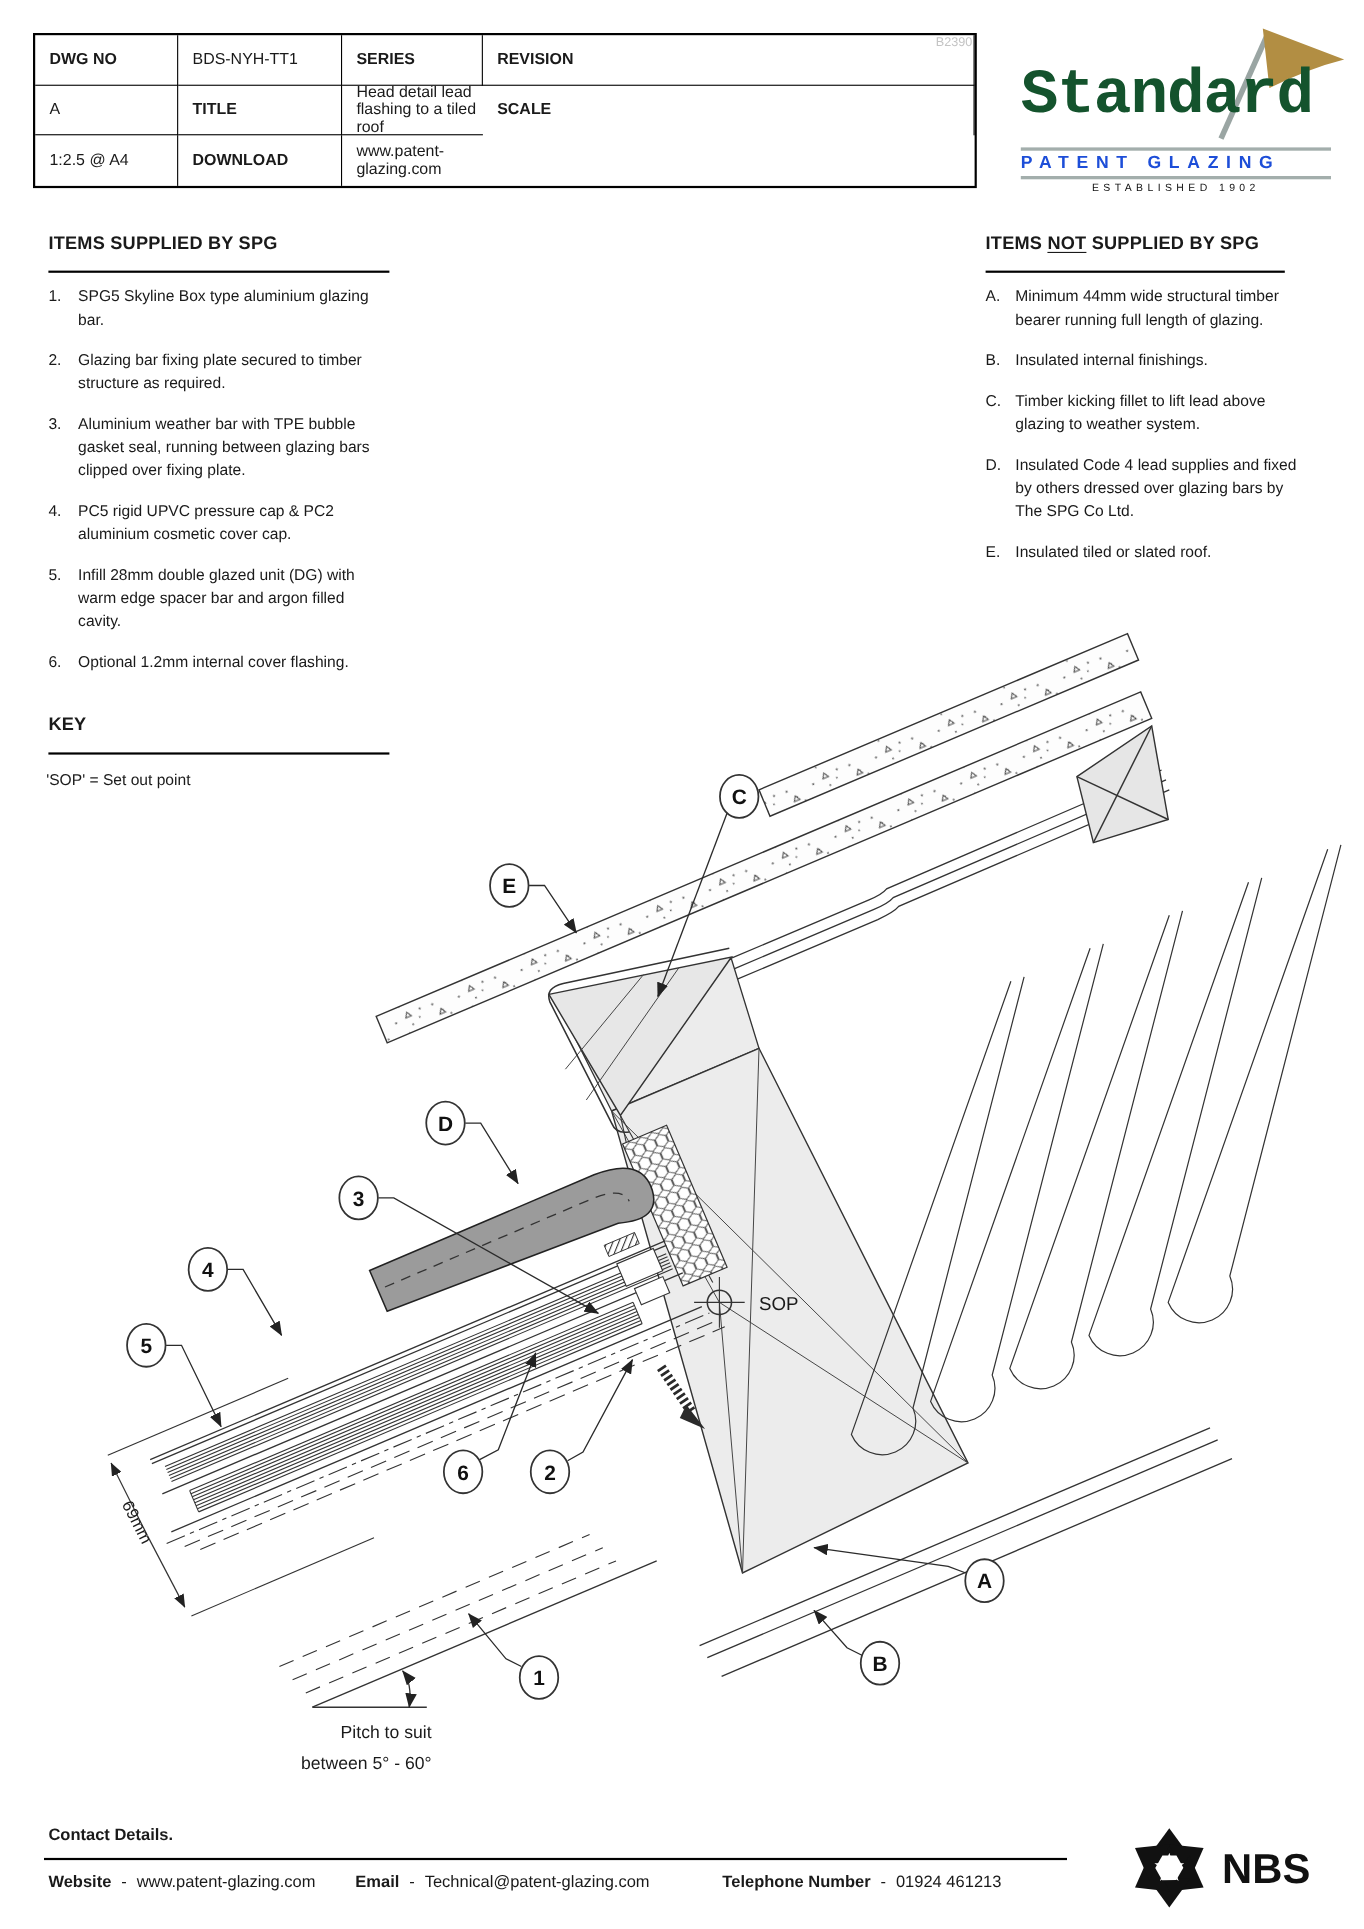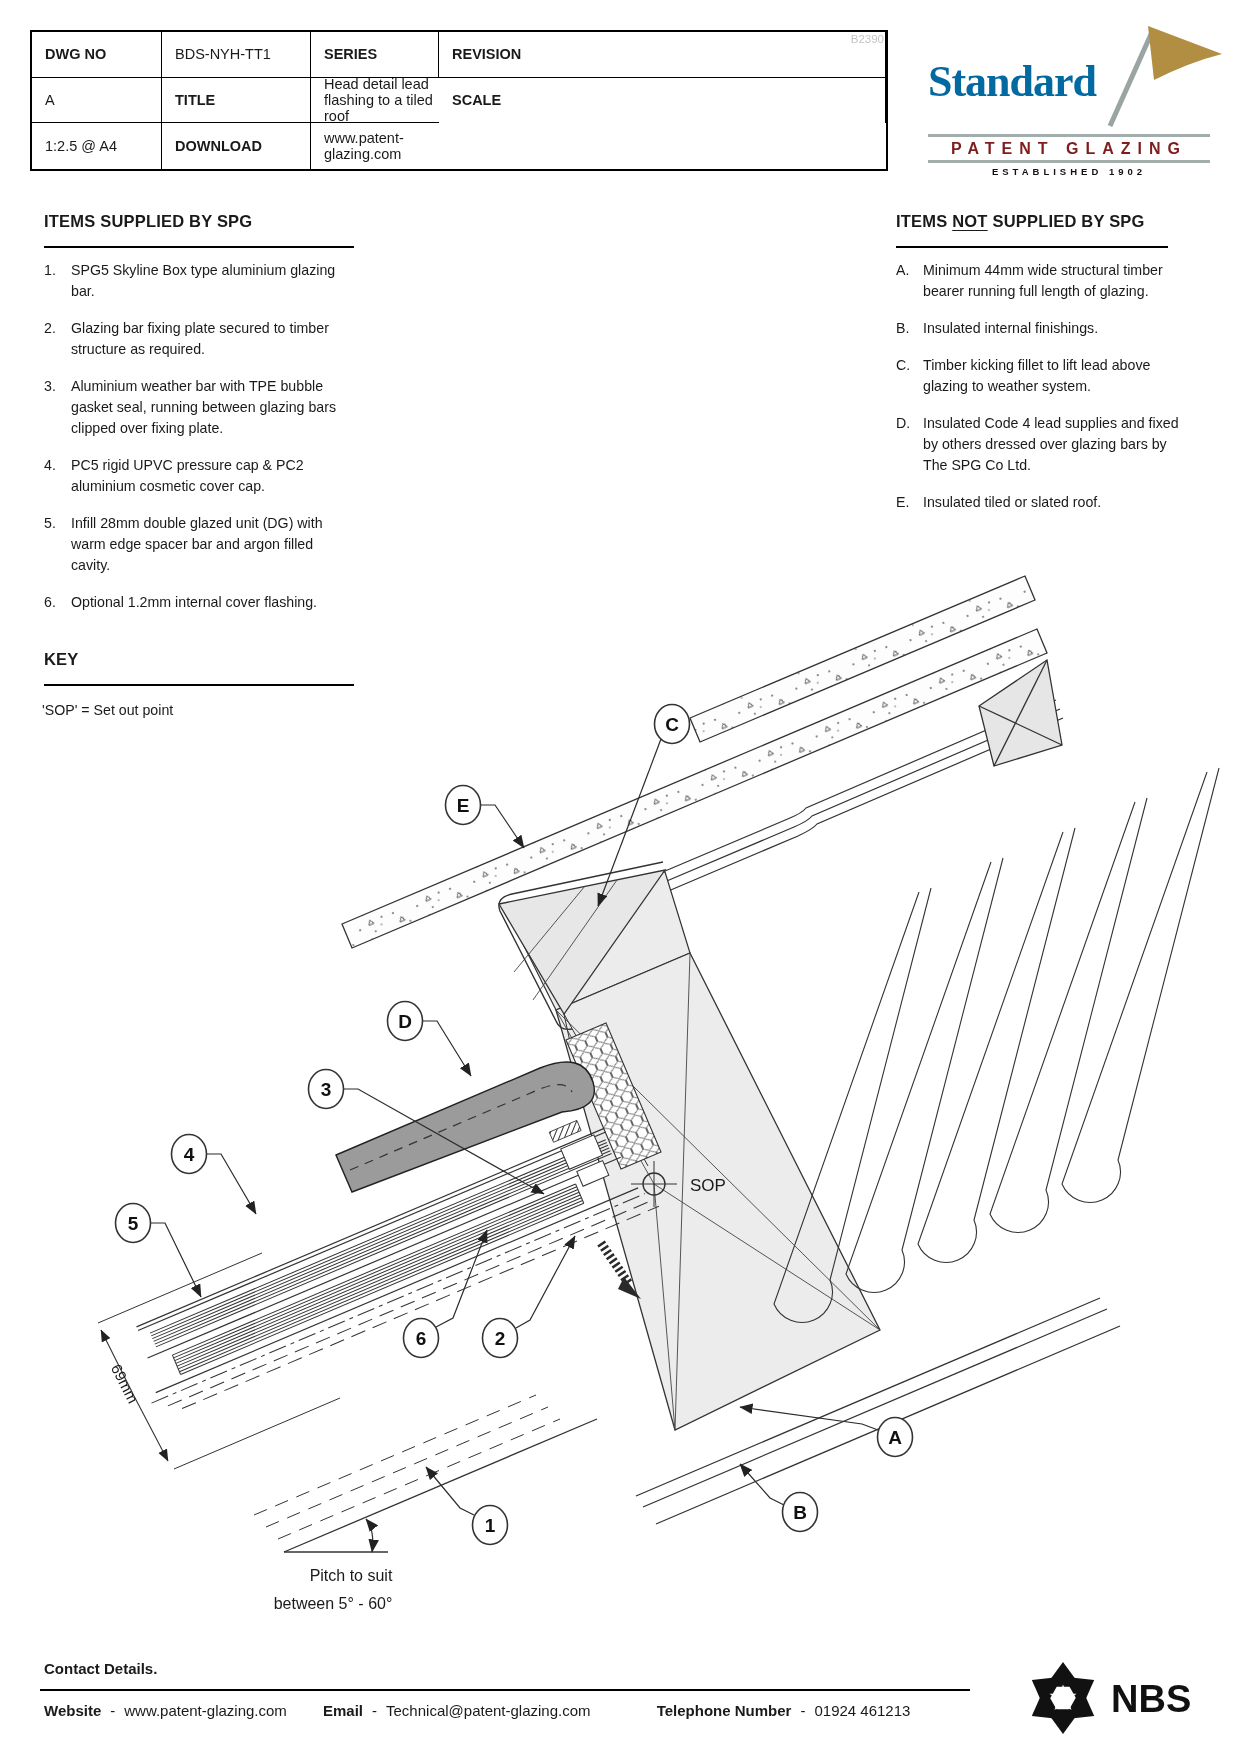--- a/index.html
+++ b/index.html
@@ -8,26 +8,26 @@
   
   .tb{position:absolute;left:30px;top:30px;width:858px;height:141px;border:2px solid #000;
       display:grid;grid-template-columns:130px 149px 128px 1fr;grid-template-rows:1fr 1fr 1fr;box-sizing:border-box}
   .tb .c{border-right:1.5px solid #000;border-bottom:1.5px solid #000;display:flex;align-items:center;
          padding-left:13px;font-size:14.5px;box-sizing:border-box;overflow:hidden}
   .tb .c.lastcol{border-right:none}
   .tb .c.lastrow{border-bottom:none}
   .tb .lab{font-weight:bold}
   .wm{position:absolute;left:804px;top:33px;width:80px;text-align:right;color:#c4c4c4;font-size:11.5px}
   
-  .logo-standard{position:absolute;left:928px;top:60px;width:282px;font-family:Liberation Serif, serif;
-      font-size:44px;font-weight:600;letter-spacing:-1px;color:#0369a1;line-height:1}
+  .logo-standard{position:absolute;left:928px;top:60px;width:282px;font-family:Liberation Mono, monospace;
+      font-size:57px;font-weight:600;letter-spacing:-1px;color:#14532d;line-height:1}
   .logo-rule{position:absolute;left:928px;width:282px;height:3px;background:#a3aeac}
-  .logo-patent{position:absolute;left:928px;top:140px;width:282px;text-align:center;font-weight:bold;
-      font-size:16px;letter-spacing:7px;color:#7f1d1d}
-  .logo-est{position:absolute;left:928px;top:166px;width:282px;text-align:center;font-weight:bold;
+  .logo-patent{position:absolute;left:928px;top:140px;width:282px;font-weight:bold;
+      font-size:16px;letter-spacing:7px;color:#1d4ed8}
+  .logo-est{position:absolute;left:928px;top:166px;width:282px;text-align:center;font-weight:normal;
       font-size:9.5px;letter-spacing:4px;color:#111}
   
   .h{position:absolute;font-weight:bold;font-size:16.5px;letter-spacing:.2px}
   .rule{position:absolute;height:1.5px;background:#000}
   .und{text-decoration:underline;text-underline-offset:3px}
   .list{position:absolute;width:296px}
   .li{display:flex;margin-bottom:16px;font-size:14.2px;line-height:21px}
   .li .num{width:27px;flex:none}
   .key-entry{position:absolute;font-size:14.2px}
   

